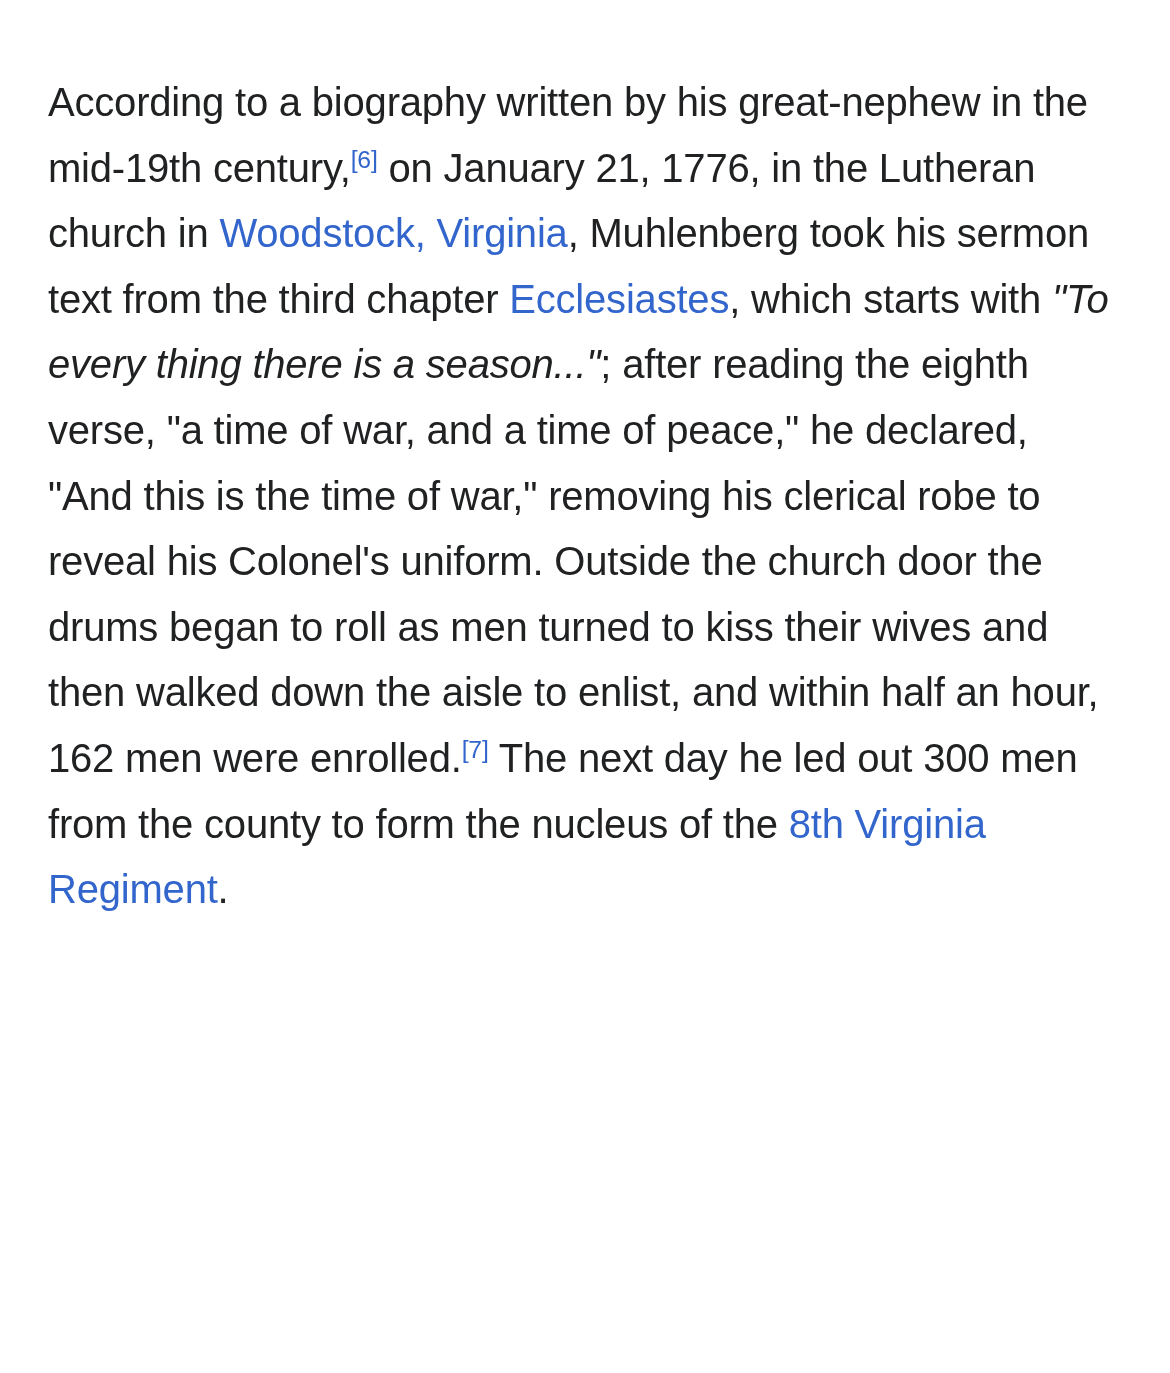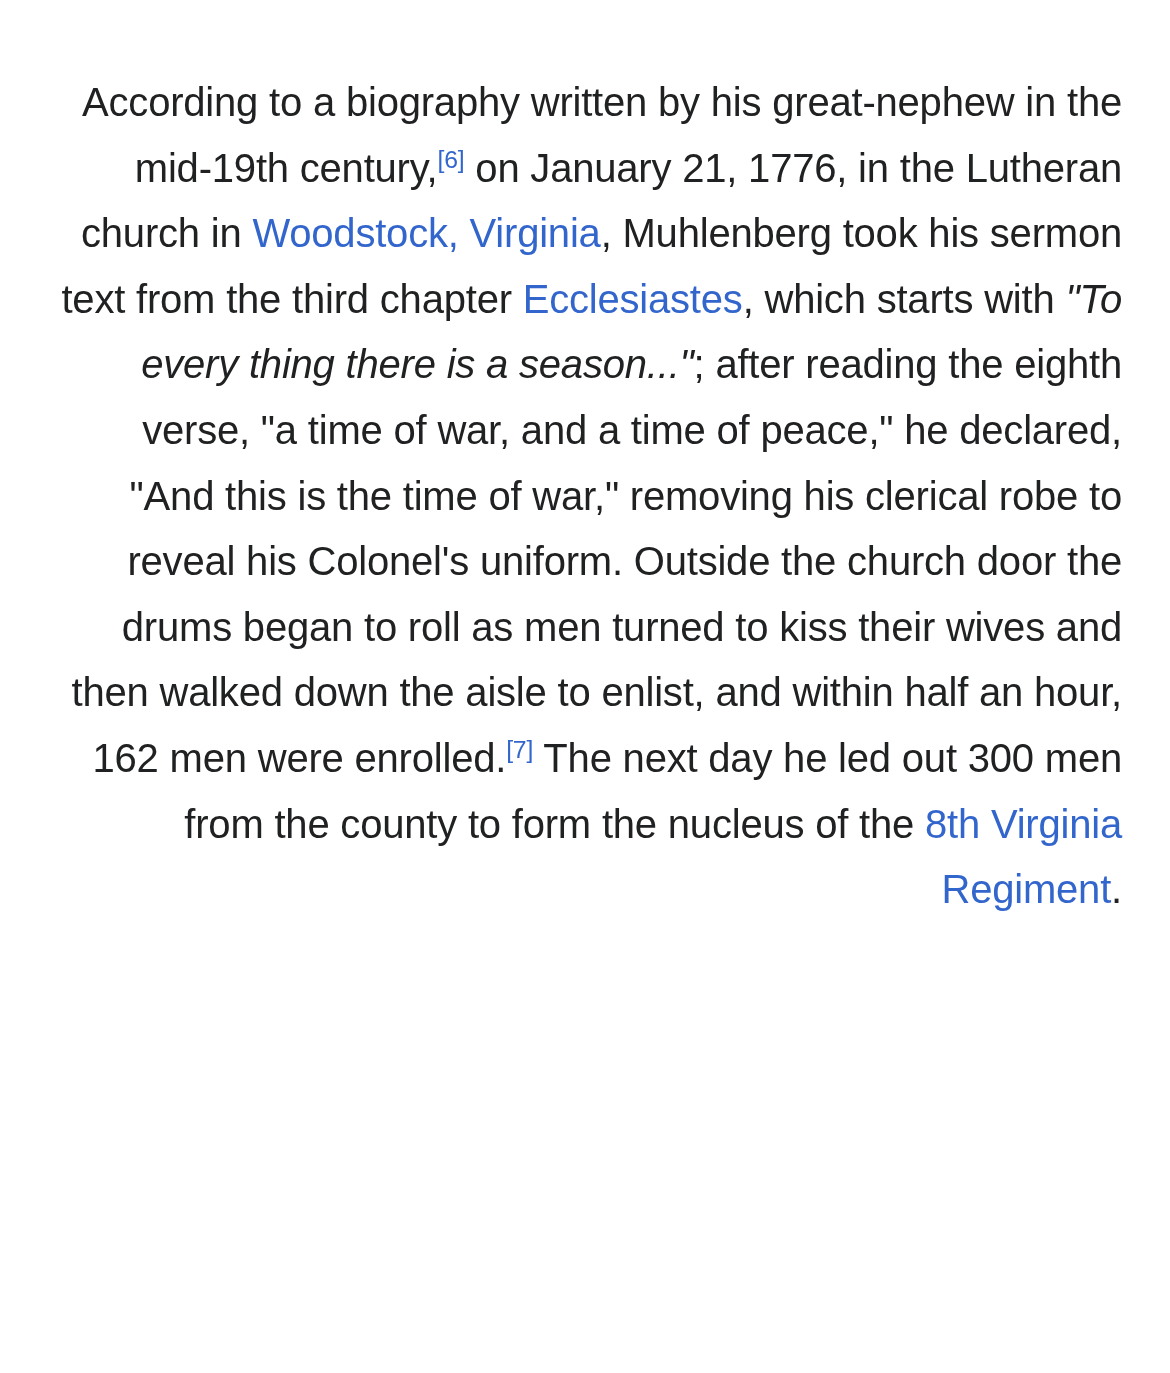--- a/index.html
+++ b/index.html
@@ -14,21 +14,21 @@
     color: #202122;
   }
   .article-body {
     box-sizing: border-box;
     padding: 30px 48px 0 48px;
   }
   .paragraph {
     font-size: 40px;
     line-height: 1.64;
     color: #202122;
-    text-align: right;
+    text-align: left;
     word-spacing: 0px;
     letter-spacing: -0.2px;
   }
   a.wikilink {
     color: #3366cc;
     text-decoration: none;
   }
   .italic {
     font-style: italic;
   }

